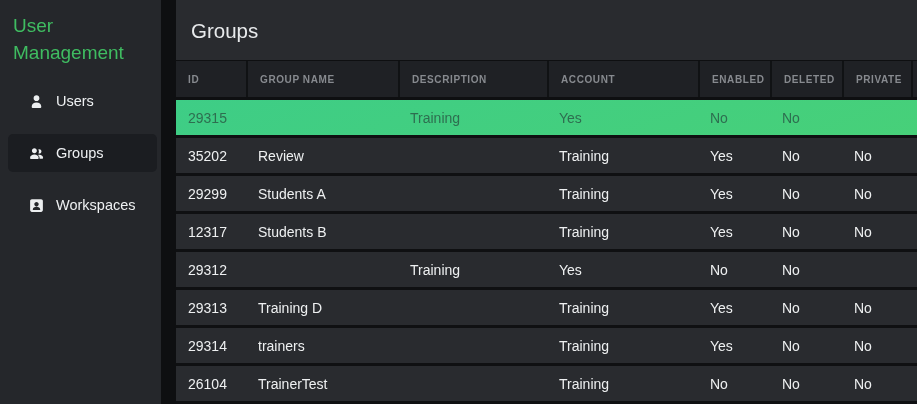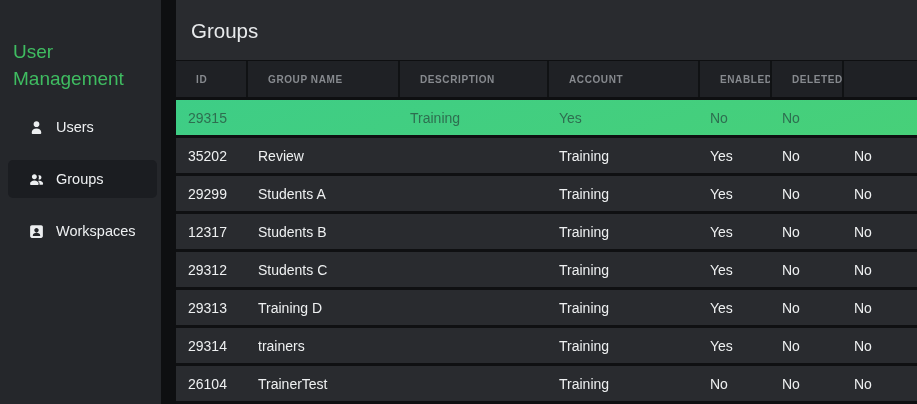--- a/index.html
+++ b/index.html
@@ -24,22 +24,21 @@
     height: 404px;
     background: #25272b;
     flex: 0 0 161px;
     box-sizing: border-box;
   }
   .sidebar-title {
     color: #3fbc61;
     font-size: 19px;
     line-height: 27px;
     font-weight: 400;
-    padding: 24px 10px 14px 13px;
-    margin-top: 14px;
+    padding: 12px 10px 14px 13px;
   }
   .nav { display: flex; flex-direction: column; gap: 14px; margin-top: 2px; }
   .nav-item {
     height: 38px;
     display: flex;
     align-items: center;
     gap: 11px;
     padding-left: 28px;
     color: #eef0f2;
     font-size: 14.5px;
@@ -82,21 +81,21 @@
   }
   .thead {
     background: #1f2125;
     height: 36px;
     border-top: 1px solid #0e0f11;
     border-bottom: 3px solid #0e0f11;
   }
   .th {
     display: flex;
     align-items: center;
-    padding-left: 20px;
+    padding-left: 12px;
     color: #878a8f;
     font-size: 10px;
     font-weight: bold;
     letter-spacing: 0.6px;
     box-sizing: border-box;
     cursor: pointer;
   }
   .th + .th { border-left: 2px solid #101214; }
   .tbody { display: block; }
   .tr {
@@ -167,20 +166,21 @@
     </div>
 
     <div class="table">
       <div class="grid-row thead">
         <div class="th">ID</div>
         <div class="th">GROUP NAME</div>
         <div class="th">DESCRIPTION</div>
         <div class="th">ACCOUNT</div>
         <div class="th">ENABLED</div>
         <div class="th">DELETED</div>
+        <div class="th">PRIVATE</div>
         <div class="th"></div>
       </div>
 
       <div class="tbody">
 
         <div class="grid-row tr selected">
           <div class="td">29315</div>
           <div class="td"></div>
           <div class="td">Training</div>
           <div class="td">Yes</div>
@@ -217,21 +217,20 @@
           <div class="td"></div>
           <div class="td">Training</div>
           <div class="td">Yes</div>
           <div class="td">No</div>
           <div class="td">No</div>
           <div class="td"></div>
         </div>
 
         <div class="grid-row tr">
           <div class="td">29312</div>
-          <div class="td">Students C</div>
           <div class="td"></div>
           <div class="td">Training</div>
           <div class="td">Yes</div>
           <div class="td">No</div>
           <div class="td">No</div>
           <div class="td"></div>
         </div>
 
         <div class="grid-row tr">
           <div class="td">29313</div>

